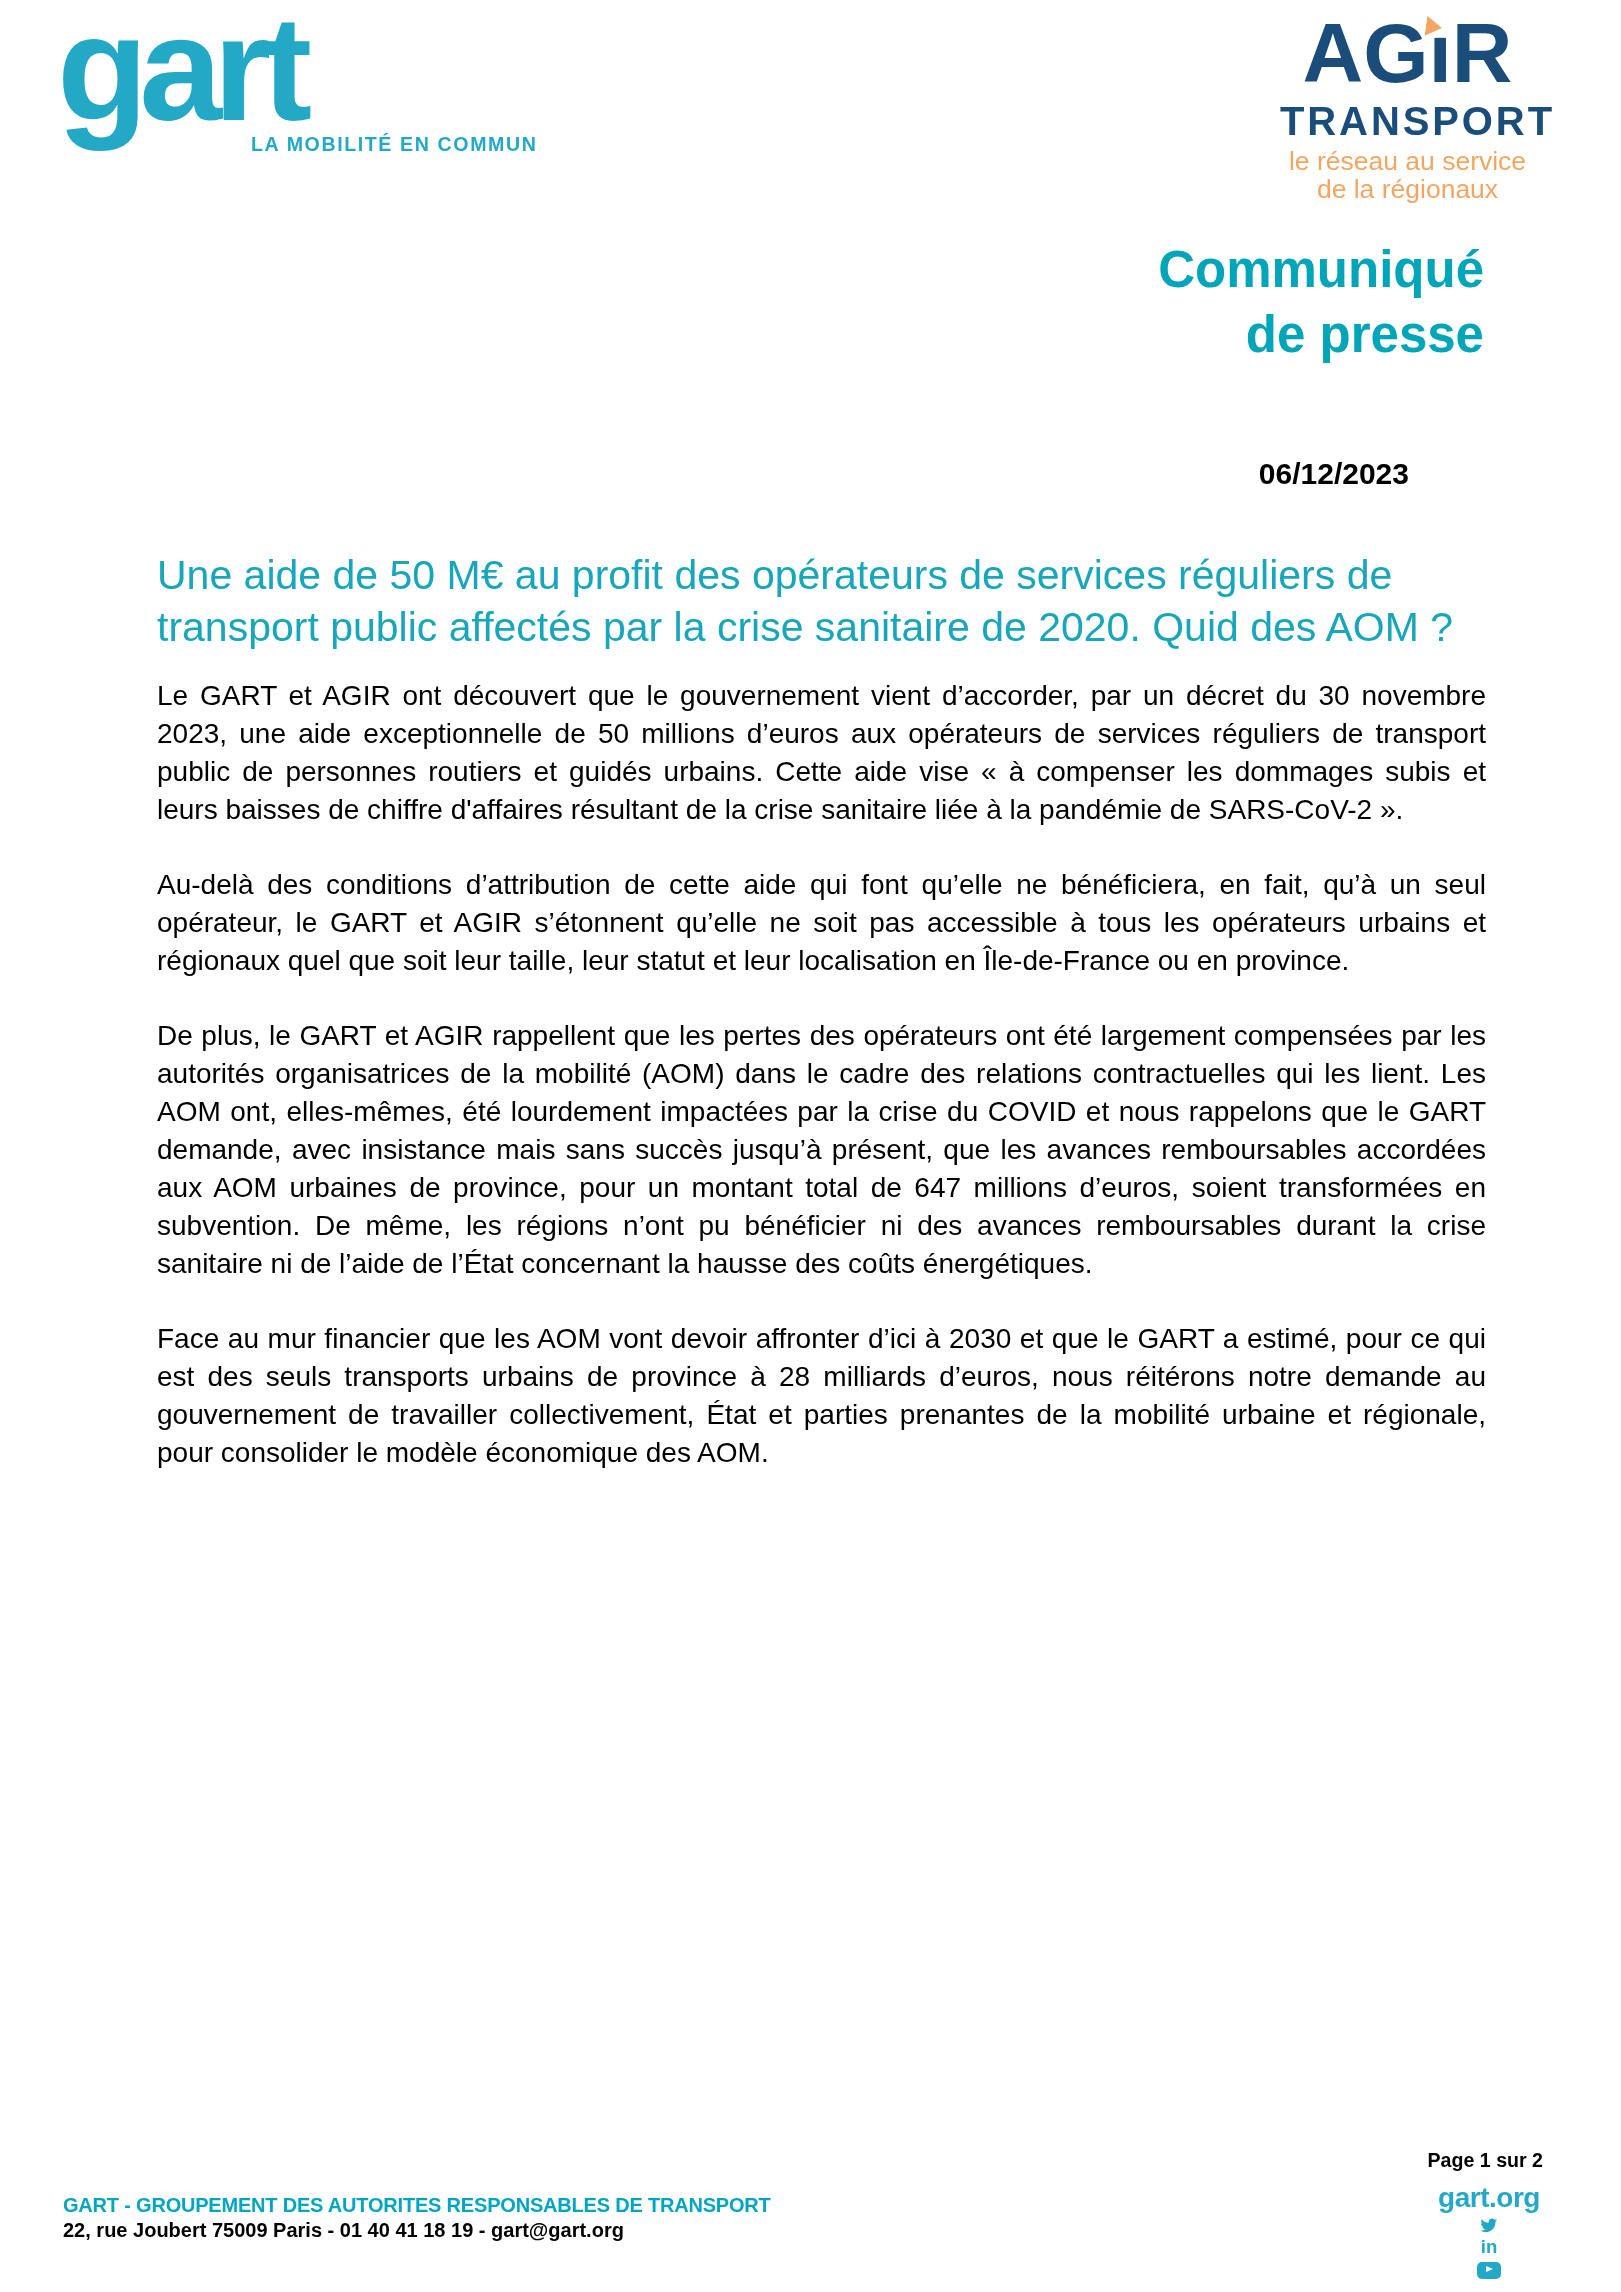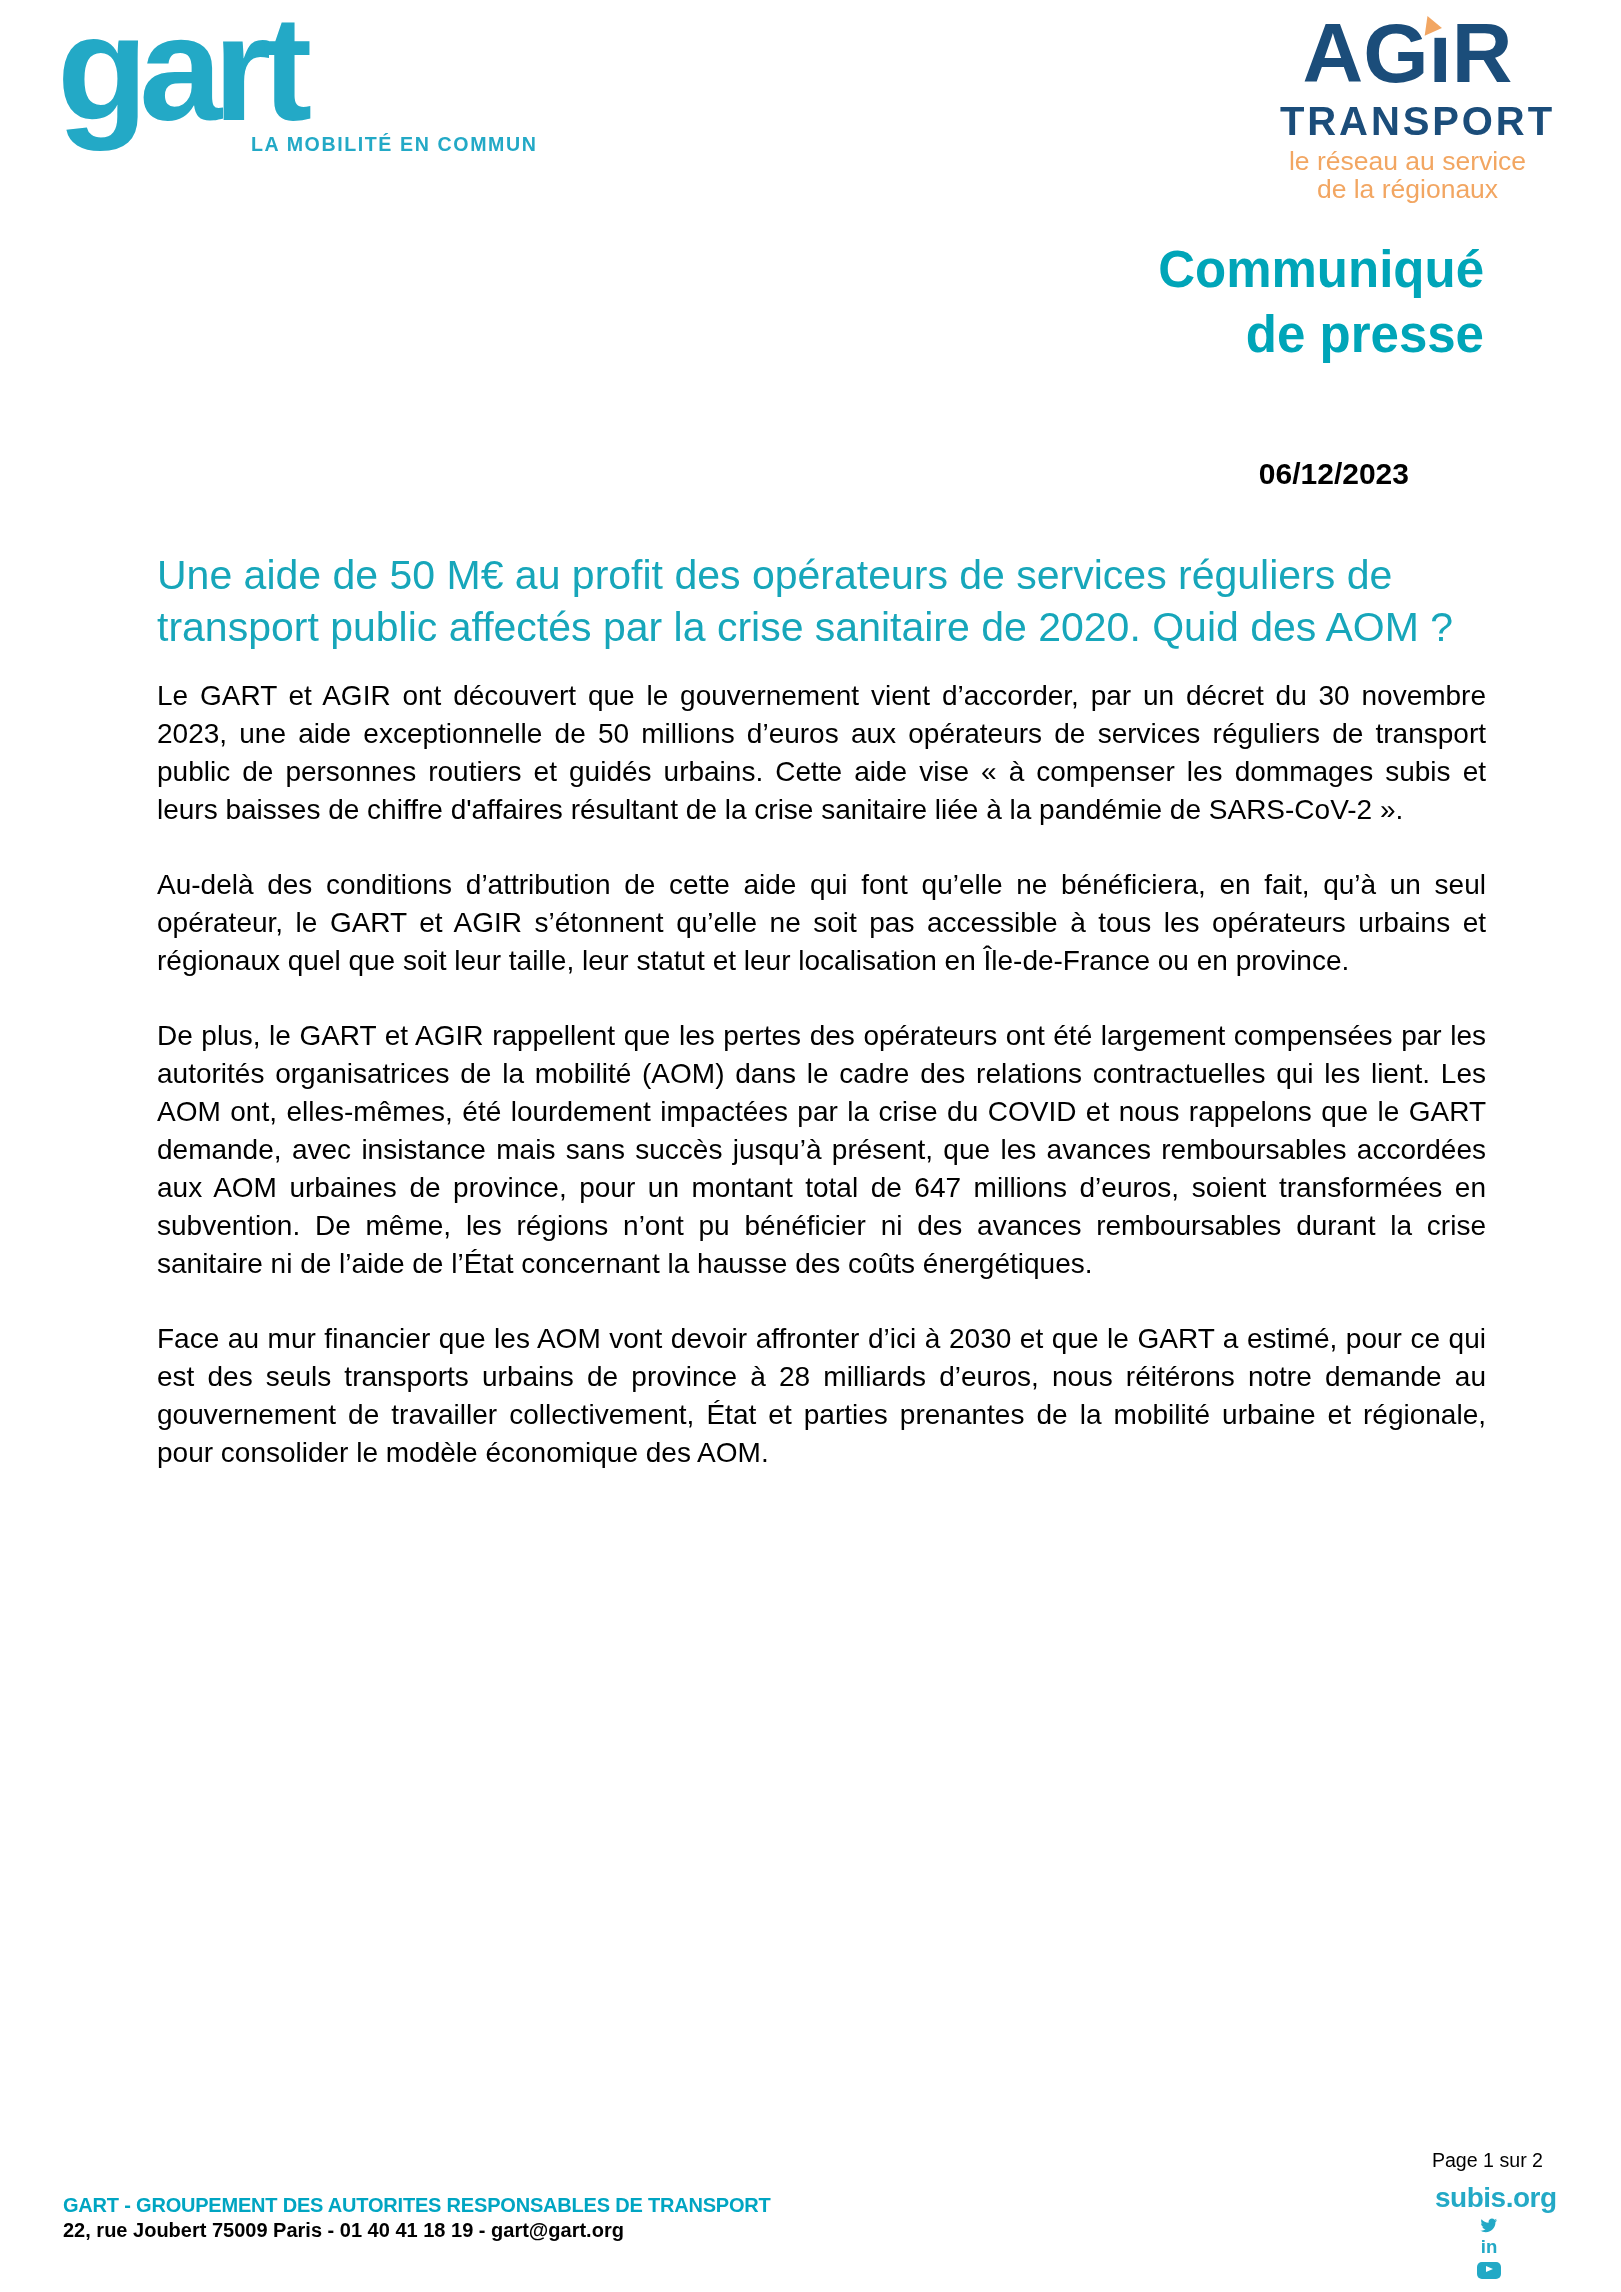--- a/index.html
+++ b/index.html
@@ -78,21 +78,21 @@
   .article p{
     margin:37px 0 0 0;
     font-size:28px;line-height:38px;
     text-align:justify;
     color:var(--ink);
   }
   .article p:first-of-type{margin-top:0;}
   
   .page-indicator{
     position:absolute;top:2149px;right:78px;
-    font-size:19.6px;font-weight:normal;color:var(--ink);
+    font-size:19.6px;font-weight:bold;color:var(--ink);
   }
   .footer-org{
     position:absolute;left:63px;top:2194px;
     font-size:20px;font-weight:bold;letter-spacing:-0.2px;
     color:var(--teal_footer);white-space:nowrap;
   }
   .footer-address{
     position:absolute;left:63px;top:2219px;
     font-size:20px;font-weight:bold;color:var(--ink);white-space:nowrap;
   }
@@ -154,21 +154,21 @@
     <p>De plus, le GART et AGIR rappellent que les pertes des opérateurs ont été largement compensées par les autorités organisatrices de la mobilité (AOM) dans le cadre des relations contractuelles qui les lient. Les AOM ont, elles-mêmes, été lourdement impactées par la crise du COVID et nous rappelons que le GART demande, avec insistance mais sans succès jusqu’à présent, que les avances remboursables accordées aux AOM urbaines de province, pour un montant total de 647 millions d’euros, soient transformées en subvention. De même, les régions n’ont pu bénéficier ni des avances remboursables durant la crise sanitaire ni de l’aide de l’État concernant la hausse des coûts énergétiques.</p>
     <p>Face au mur financier que les AOM vont devoir affronter d’ici à 2030 et que le GART a estimé, pour ce qui est des seuls transports urbains de province à 28 milliards d’euros, nous réitérons notre demande au gouvernement de travailler collectivement, État et parties prenantes de la mobilité urbaine et régionale, pour consolider le modèle économique des AOM.</p>
   </div>
 
   <div class="page-indicator">Page 1 sur 2</div>
 
   <div class="footer-org">GART - GROUPEMENT DES AUTORITES RESPONSABLES DE TRANSPORT</div>
   <div class="footer-address">22, rue Joubert 75009 Paris - 01 40 41 18 19 - gart@gart.org</div>
 
   <div class="footer-right">
-    <div class="footer-site">subis.org</div>
+    <div class="footer-site">gart.org</div>
     <div class="footer-social">
       <span class="social-icon">
         <svg width="19.6" height="16.7" viewBox="0 0 24 24" aria-hidden="true">
           <path fill="currentColor" d="M23.954 4.569c-.885.389-1.83.654-2.825.775 1.014-.611 1.794-1.574 2.163-2.723-.951.555-2.005.959-3.127 1.184-.896-.959-2.173-1.559-3.591-1.559-2.717 0-4.92 2.203-4.92 4.917 0 .39.045.765.127 1.124C7.691 8.094 4.066 6.13 1.64 3.161c-.427.722-.666 1.561-.666 2.475 0 1.71.87 3.213 2.188 4.096-.807-.026-1.566-.248-2.228-.616v.061c0 2.385 1.693 4.374 3.946 4.827-.413.111-.849.171-1.296.171-.314 0-.615-.03-.916-.086.631 1.953 2.445 3.377 4.604 3.417-1.68 1.319-3.809 2.105-6.102 2.105-.39 0-.779-.023-1.17-.067 2.189 1.394 4.768 2.209 7.557 2.209 9.054 0 13.999-7.496 13.999-13.986 0-.209 0-.42-.015-.63.961-.689 1.8-1.56 2.46-2.548l-.047-.02z"></path>
         </svg>
       </span>
       <span class="social-icon linkedin-glyph">in</span>
       <span class="social-icon">
           <span class="yt-rect"></span>
         </span>

